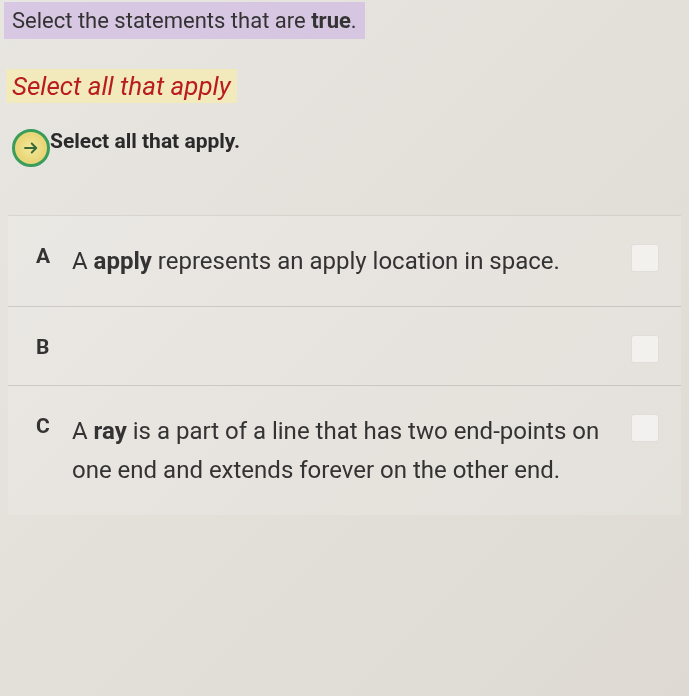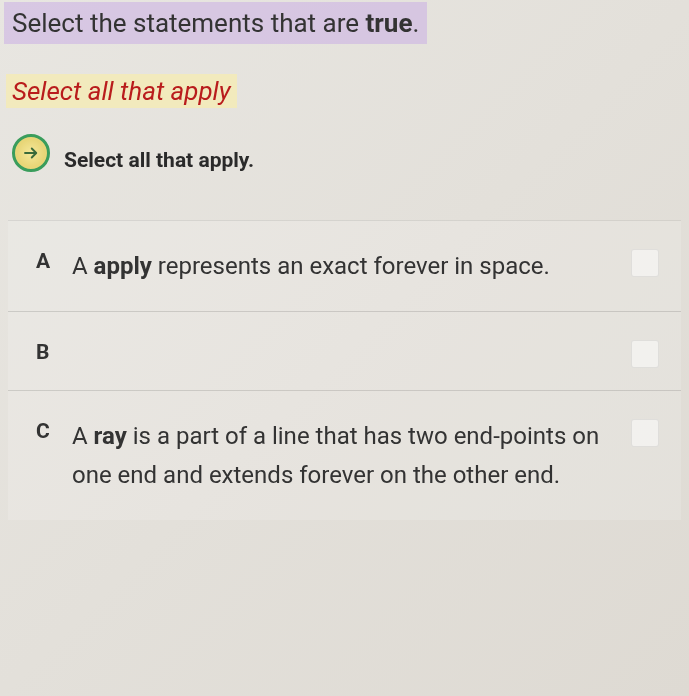--- a/index.html
+++ b/index.html
@@ -13,21 +13,21 @@
       background: linear-gradient(135deg, #e8e6e1 0%, #dedad3 100%);
       font-family: -apple-system, BlinkMacSystemFont, "Segoe UI", Roboto, sans-serif;
       color: #2a2a2a;
       padding: 0;
       overflow: hidden;
     }
     .container {
       padding: 8px 4px 0 4px;
     }
     .question-text {
-      font-size: 26px;
+      font-size: 22px;
       color: #333;
       padding: 6px 8px;
       display: inline;
     }
     .highlight-purple {
       background-color: rgba(200, 170, 230, 0.5);
       font-weight: 400;
     }
     .highlight-purple .bold {
       font-weight: 700;
@@ -38,24 +38,23 @@
     }
     .highlight-yellow {
       background-color: rgba(245, 235, 180, 0.8);
       font-style: italic;
       font-size: 26px;
       color: #b91c1c;
       padding: 2px 6px;
     }
     .hint-row {
       display: flex;
-      align-items: flex-end;
+      align-items: flex-start;
       margin-top: 28px;
       padding-left: 8px;
-      gap: 14px;
     }
     .arrow-icon {
       width: 38px;
       height: 38px;
       border-radius: 50%;
       background: radial-gradient(circle, #f5e89a 0%, #e8d678 60%);
       border: 3px solid #3a9d5c;
       display: flex;
       align-items: center;
       justify-content: center;
@@ -135,21 +134,21 @@
         <line x1="4" y1="12" x2="18" y2="12"></line>
         <polyline points="13 6 19 12 13 18"></polyline>
       </svg>
     </div>
     <span class="hint-text">Select all that apply.</span>
   </div>
 
   <div class="options-block">
     <div class="option-row">
       <div class="option-letter">A</div>
-      <div class="option-text"><span>A </span><span class="bold">apply</span><span> represents an exact forever in space.</span></div>
+      <div class="option-text"><span>A </span><span class="bold">apply</span><span> represents an apply location in space.</span></div>
       <div class="checkbox"></div>
     </div>
     <div class="option-row">
       <div class="option-letter">B</div>
       <div class="checkbox"></div>
     </div>
     <div class="option-row" style="border-bottom:none;">
       <div class="option-letter">C</div>
       <div class="option-text"><span>A </span><span class="bold">ray</span><span> is a part of a line that has two end-points on one end and extends forever on the other end.</span></div>
       <div class="checkbox"></div>

